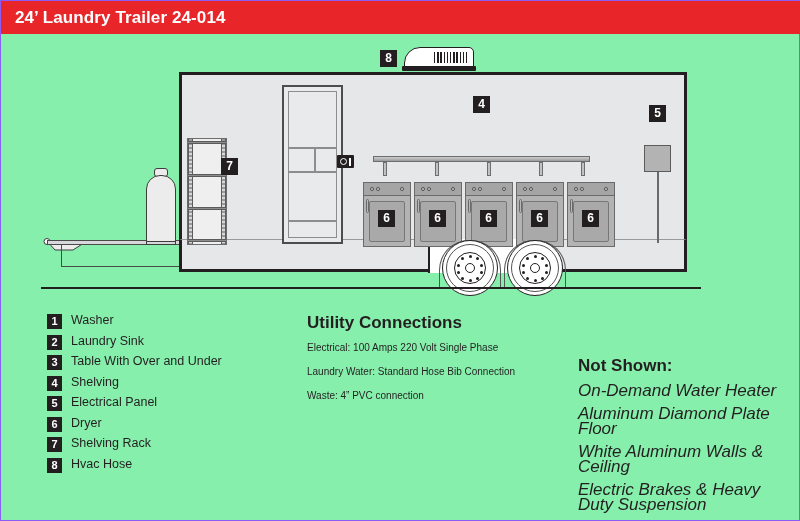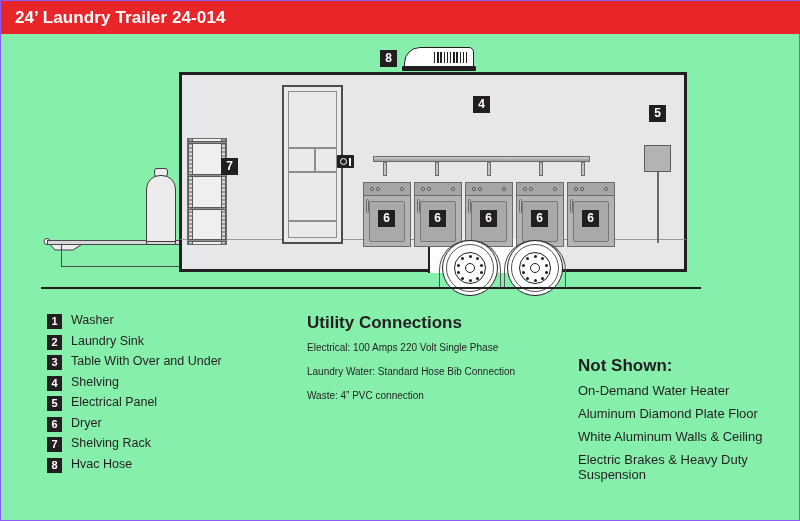--- a/index.html
+++ b/index.html
@@ -216,21 +216,21 @@
     flex:0 0 auto;width:15px;height:15px;background:#231f20;color:#fff;
     font-size:11px;font-weight:bold;line-height:15px;text-align:center;
     margin-right:9px;margin-top:1px;
   }
   .legend-label{font-size:12.5px;line-height:15px;}
 
   .col-head{font-size:17px;font-weight:bold;margin-bottom:7px;}
   #utility{position:absolute;left:306px;top:312px;width:240px;}
   #utility p{margin:0 0 9px 0;font-size:10px;line-height:15px;}
   #notshown{position:absolute;left:577px;top:312px;width:210px;margin-top:43px;}
-  #notshown p{margin:0 0 8px 0;font-size:13px;line-height:15px;}
+  #notshown p{margin:0 0 8px 0;font-size:17px;line-height:15px;font-style:italic;}
 
   
   #logo{position:absolute;left:608px;top:452px;width:182px;height:58px;}
   #logo .wordmark{
     position:absolute;left:6px;top:32px;width:176px;
     font-size:16.5px;font-weight:bold;font-style:italic;letter-spacing:-.3px;
     white-space:nowrap;
   }
   #logo .w-navy{color:#1b2a6b;}
   #logo .w-red{color:#e8262a;}

